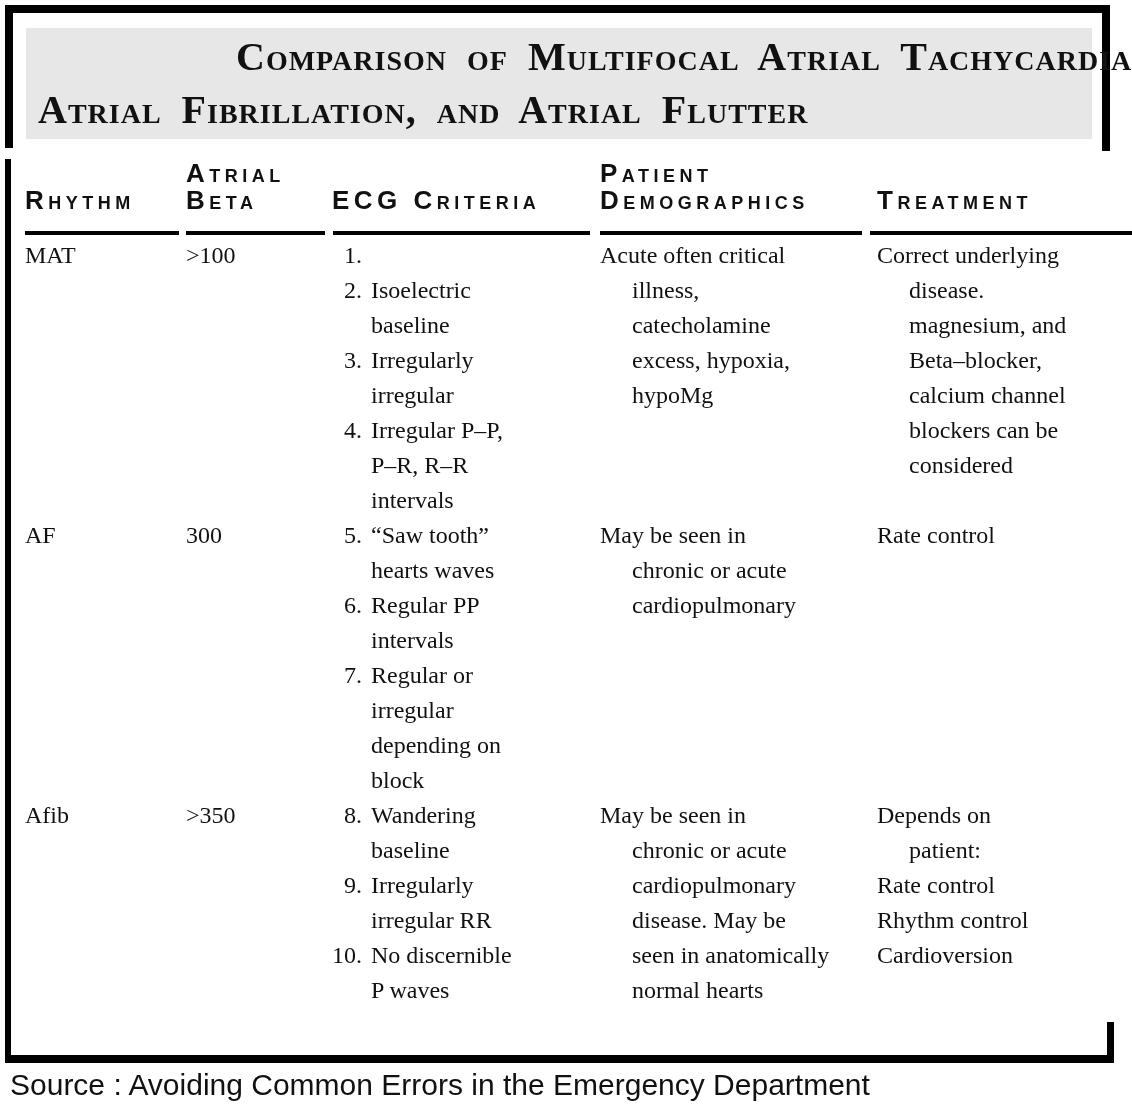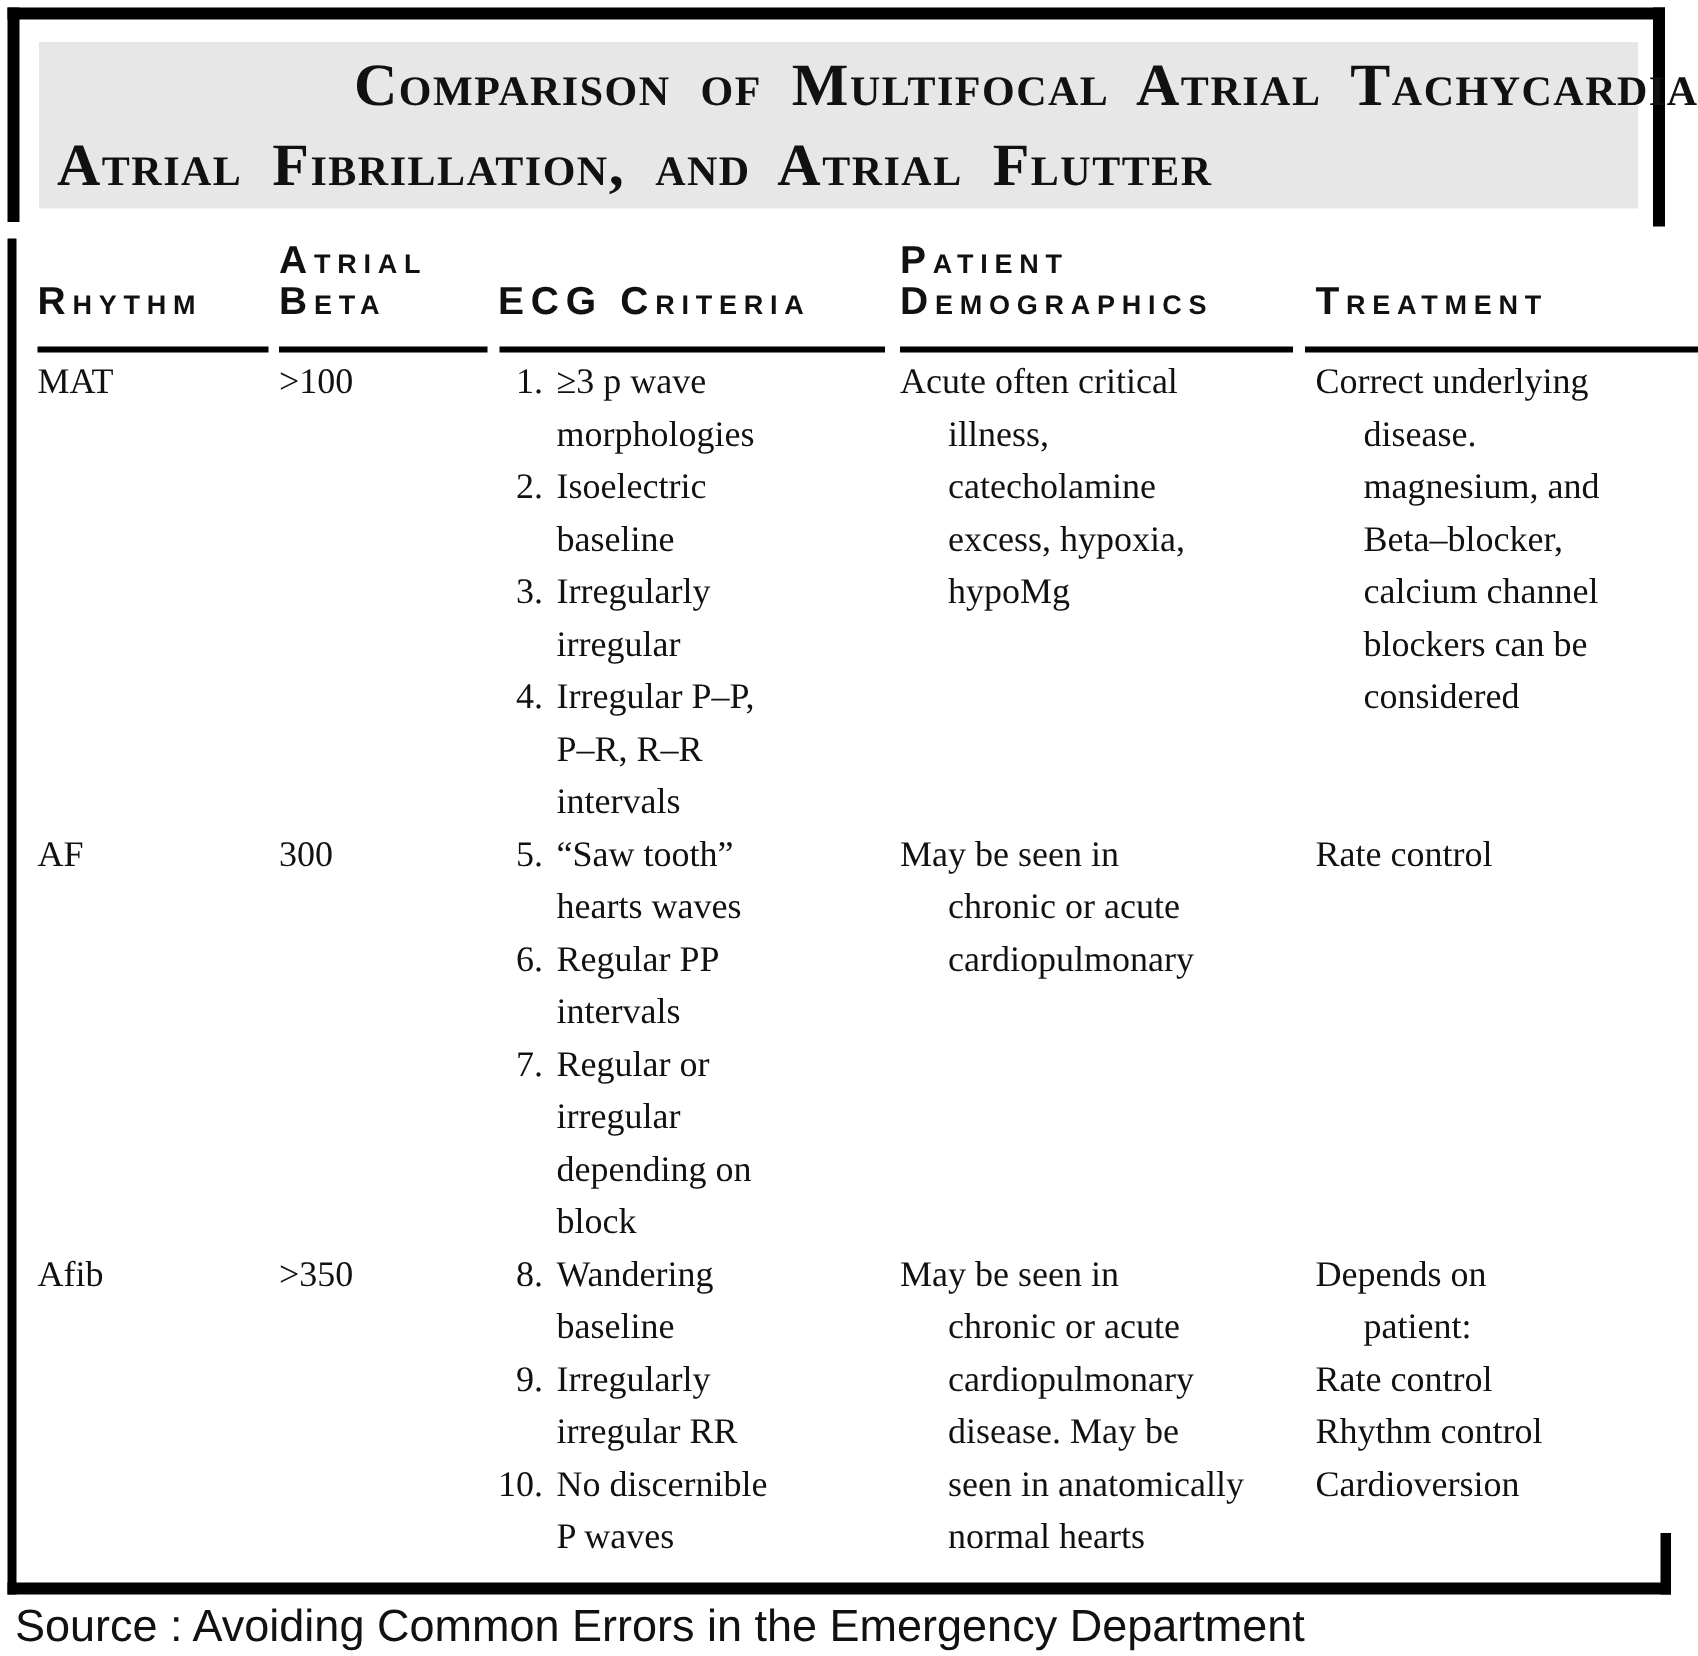--- a/index.html
+++ b/index.html
@@ -127,24 +127,20 @@
   <div class="hrule" style="left:600px; width:262px;"></div>
   <div class="hrule" style="left:870px; width:262px;"></div>
 
   <div class="tbody">
       <div class="row">
         <div class="cell">MAT</div>
         <div class="cell">&gt;100</div>
         <div class="cell">
           <div class="crit">
             <span class="crit-num">1.</span>
-            <div class="crit-lines">
-              <div class="tline">≥3 p wave</div>
-              <div class="tline">morphologies</div>
-            </div>
           </div>
           <div class="crit">
             <span class="crit-num">2.</span>
             <div class="crit-lines">
               <div class="tline">Isoelectric</div>
               <div class="tline">baseline</div>
             </div>
           </div>
           <div class="crit">
             <span class="crit-num">3.</span>

